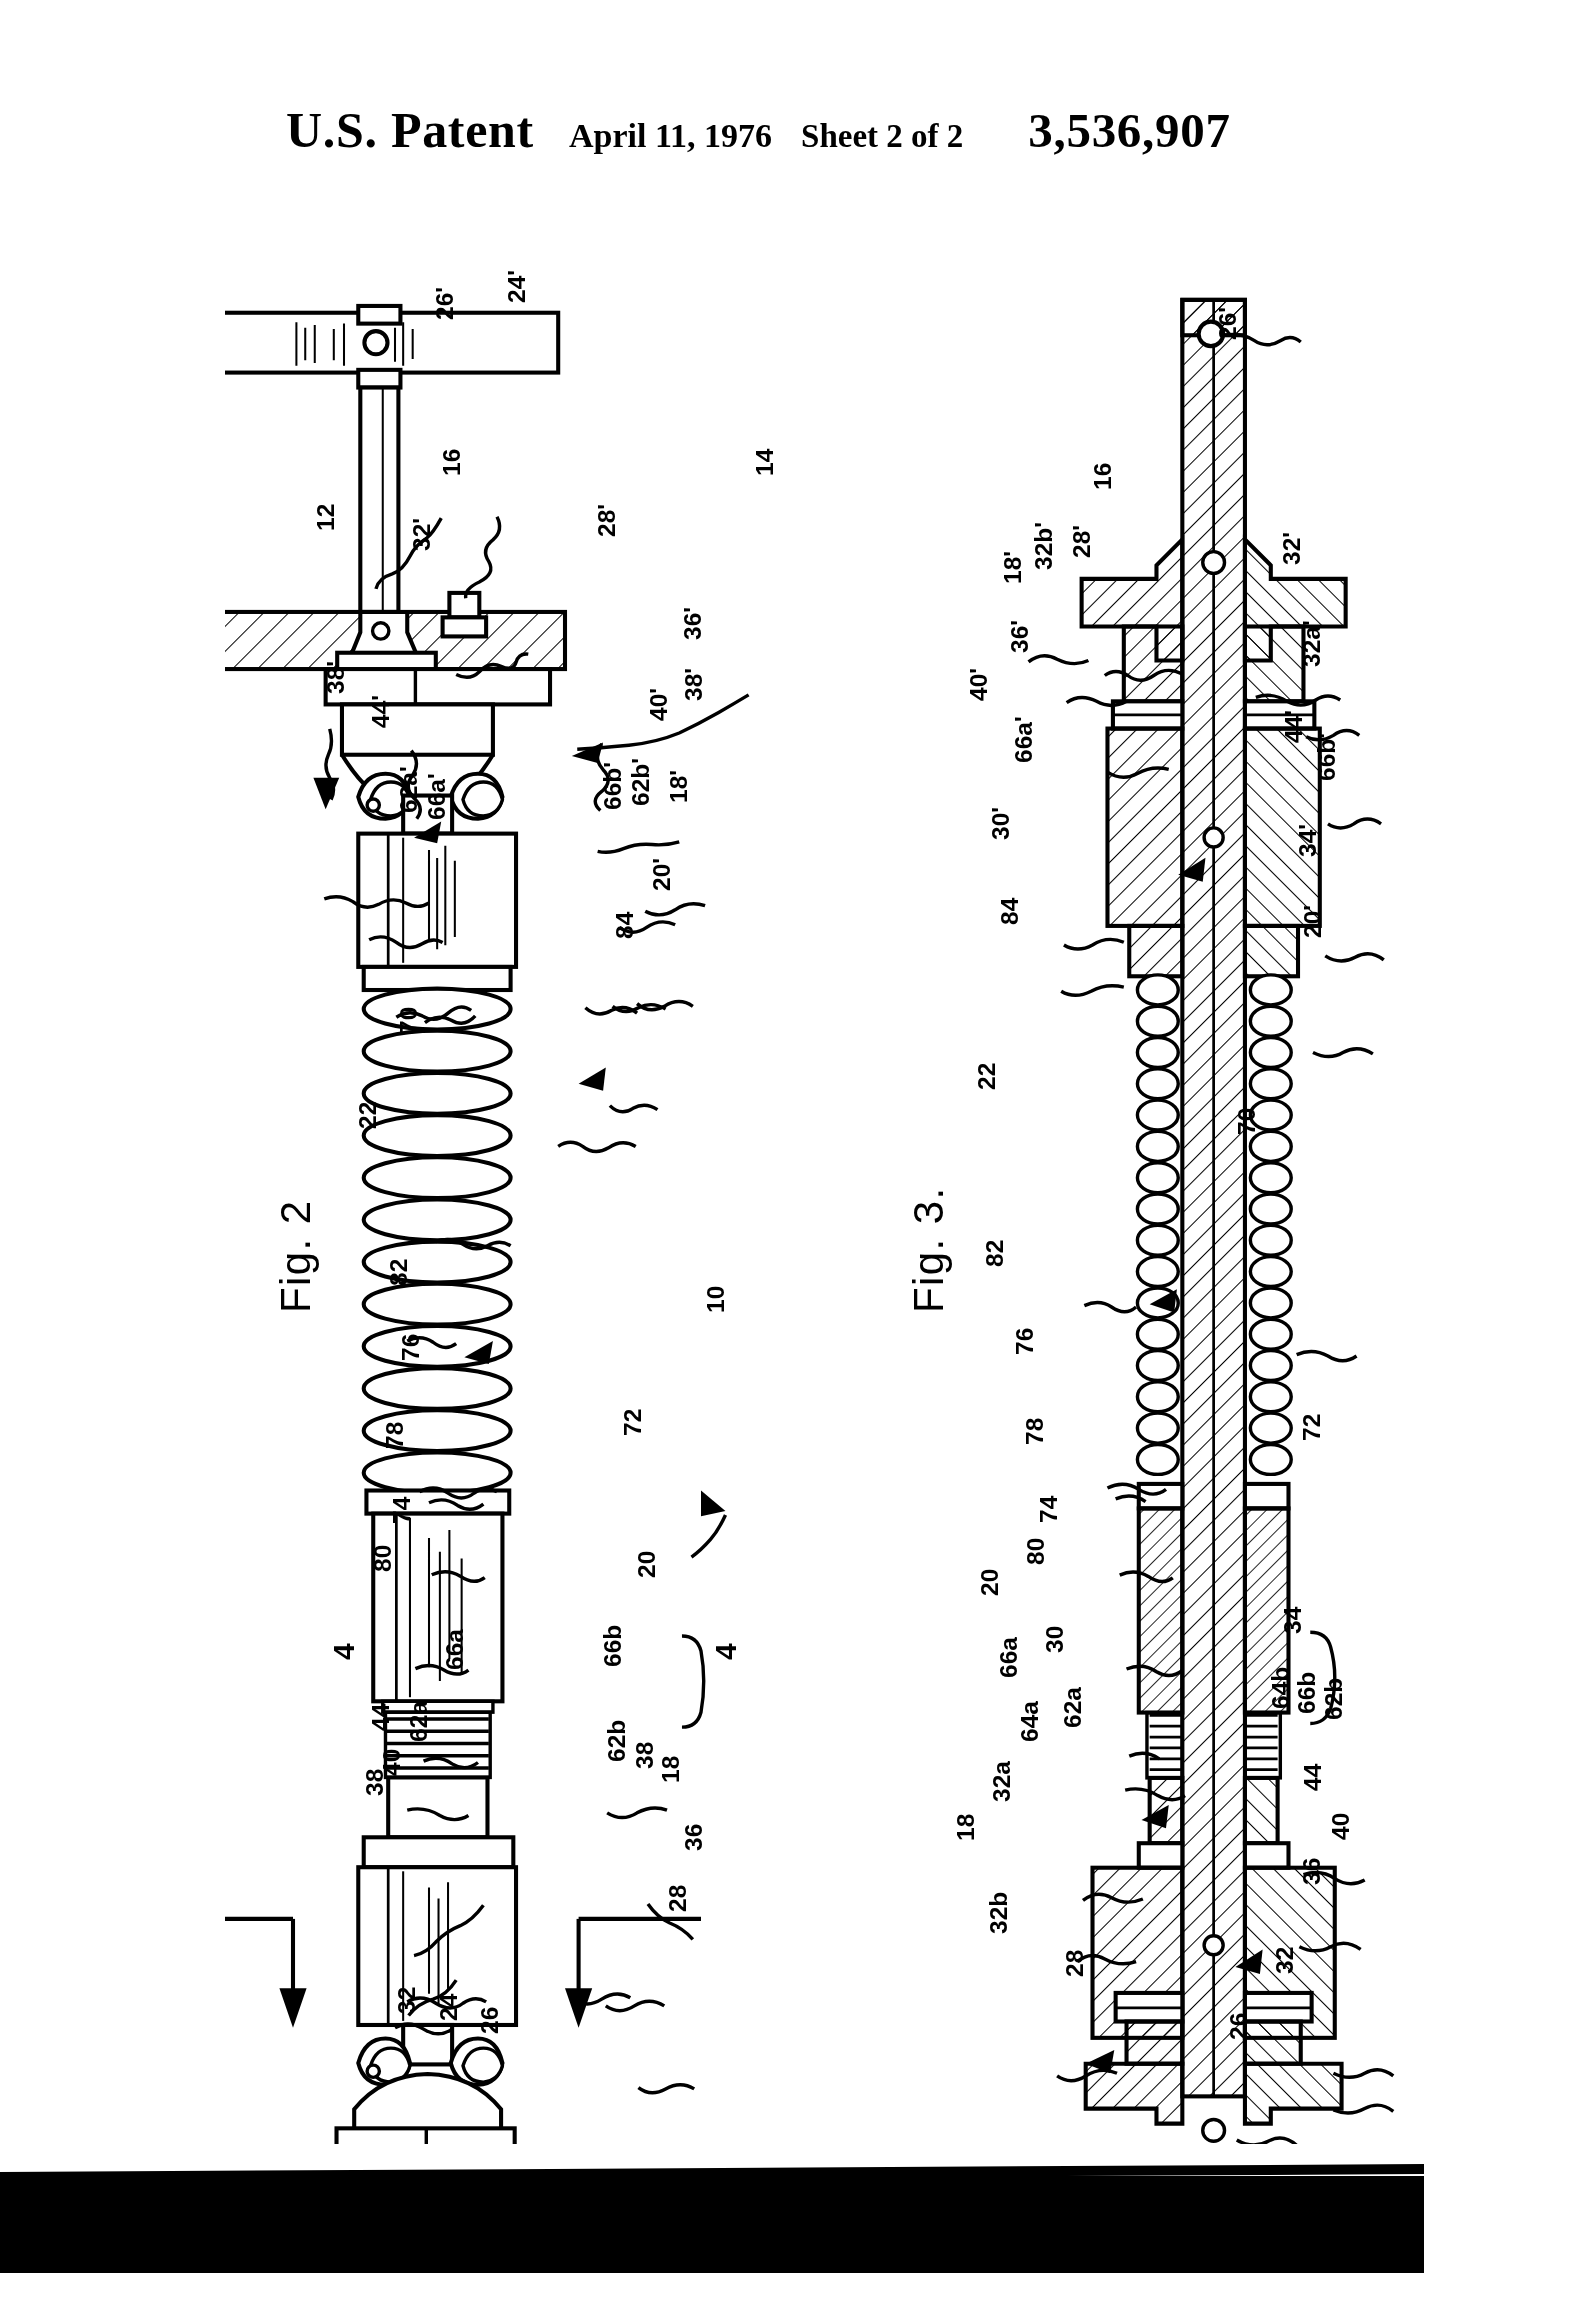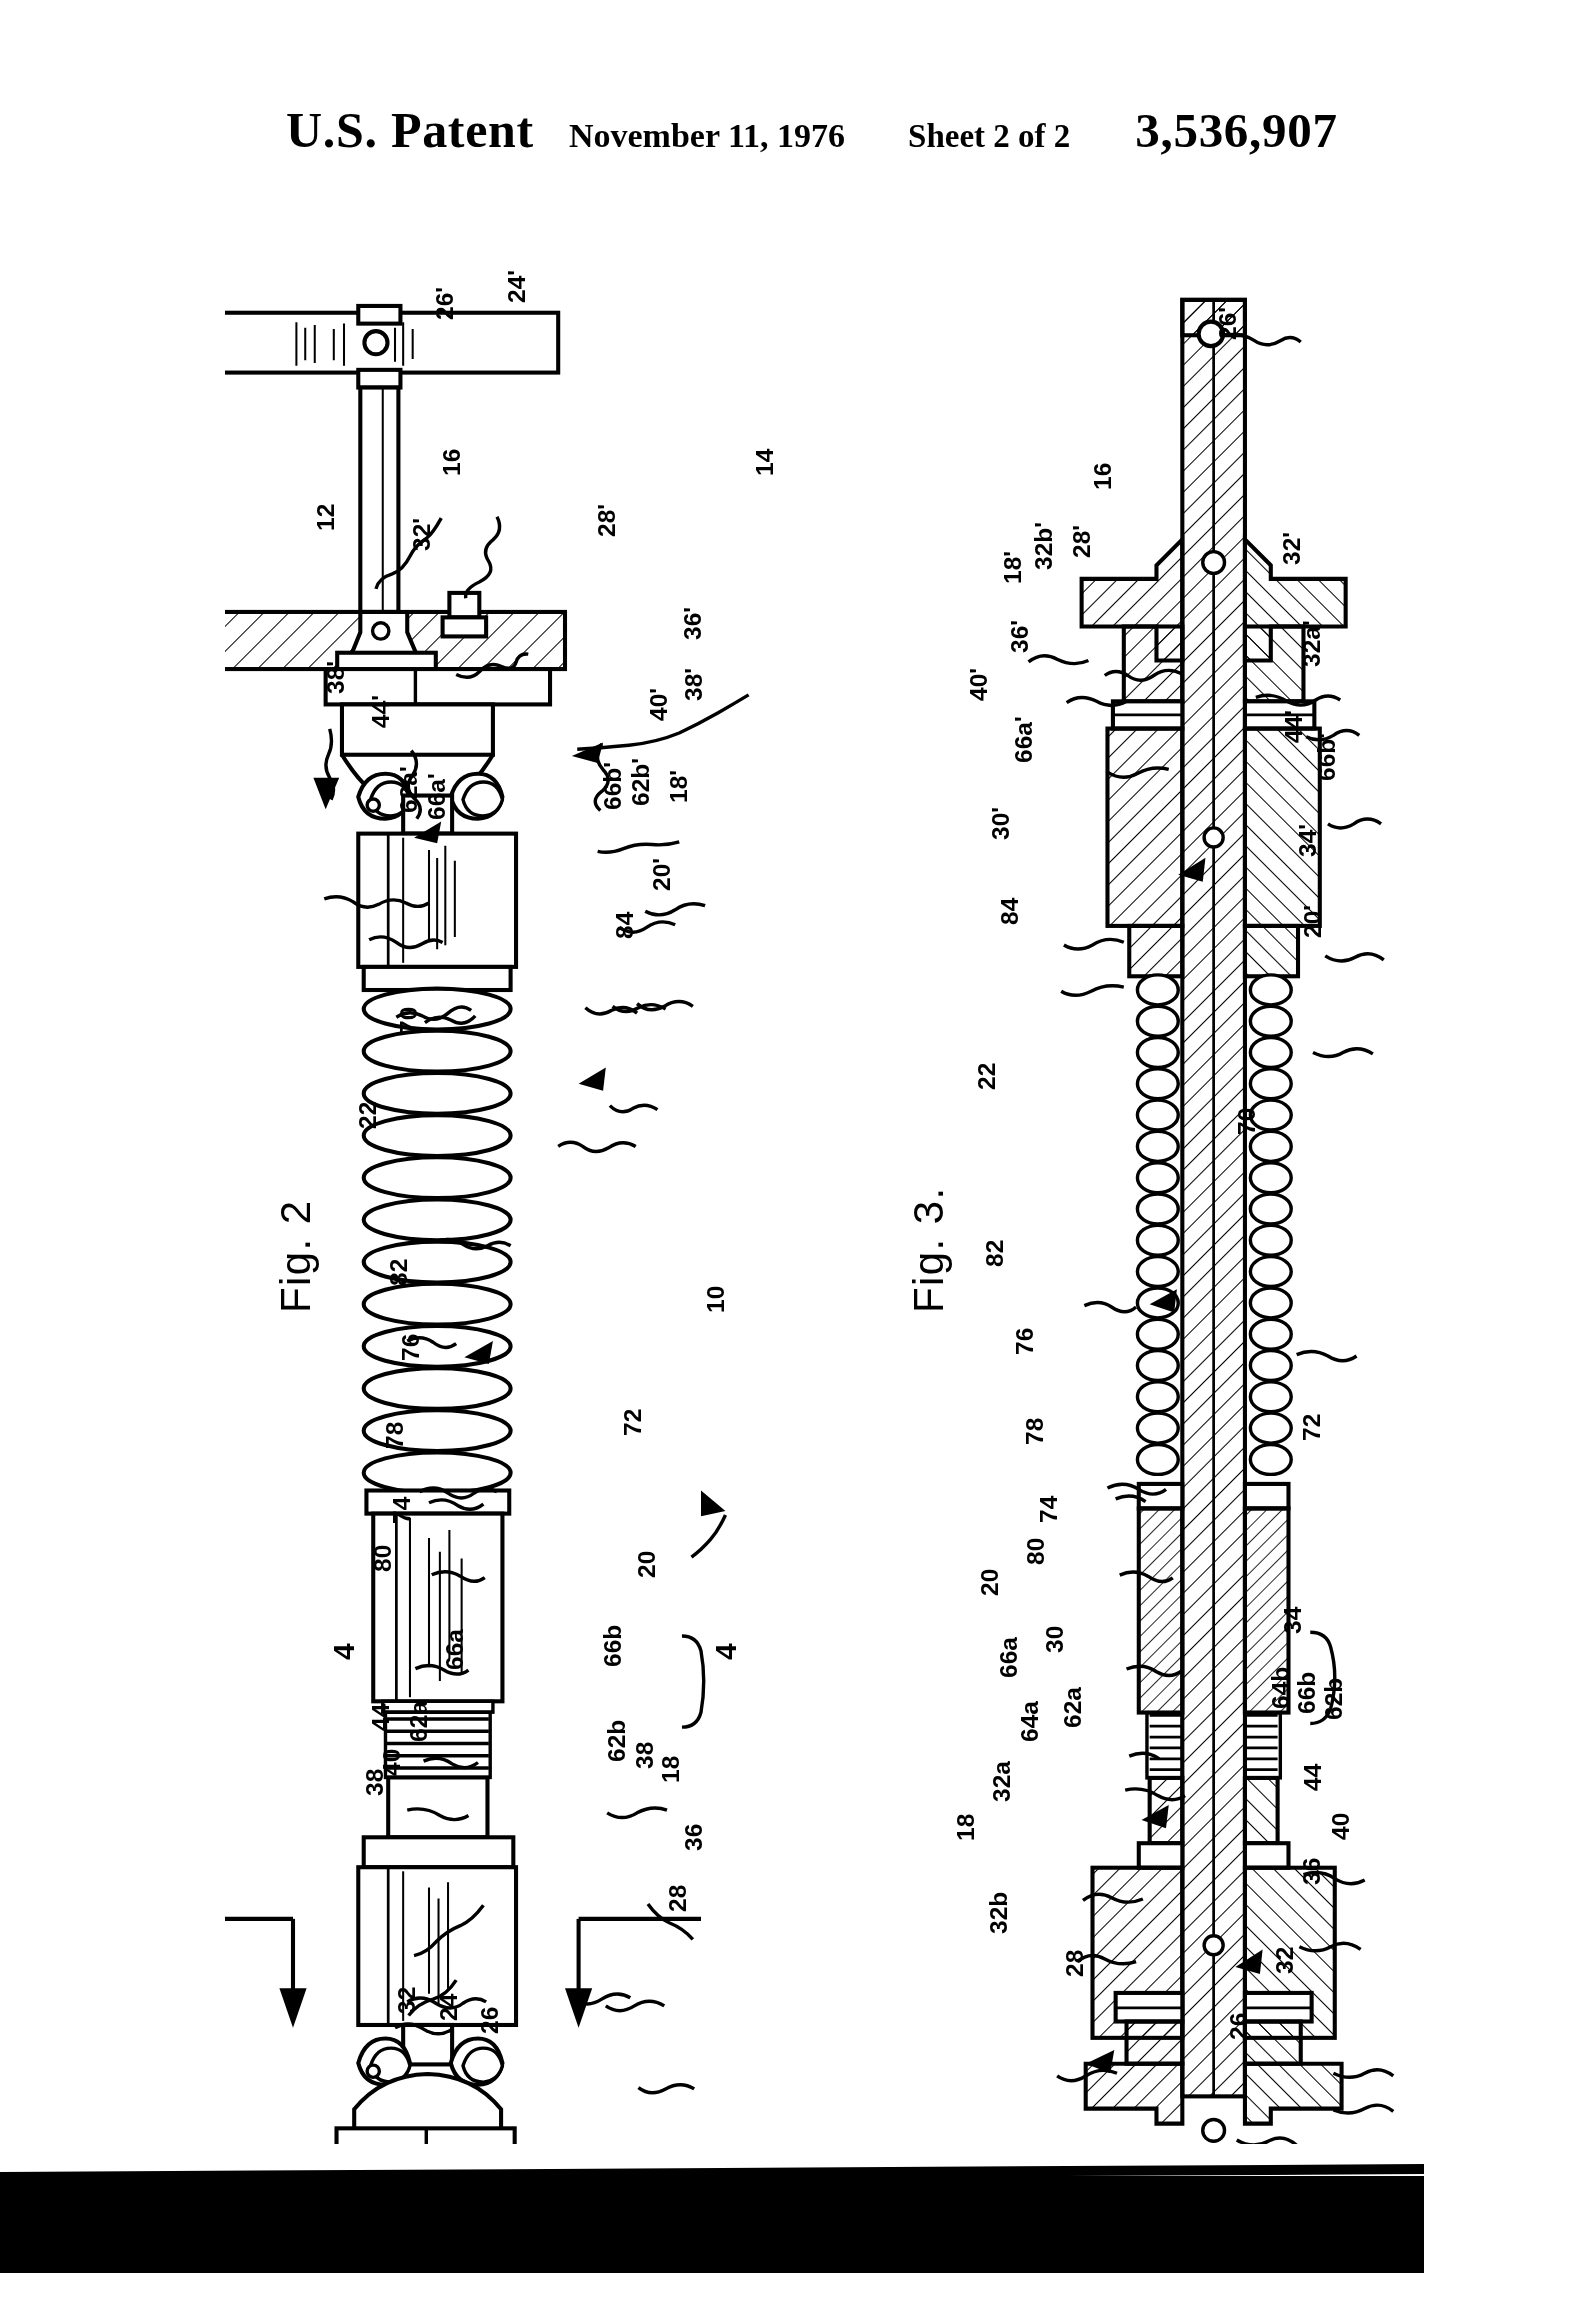--- a/index.html
+++ b/index.html
@@ -41,21 +41,21 @@
     font-weight: bold;
     font-size: 34px;
     color: #000;
     margin-left: 35px;
   }
   #hdr-sheet {
     font-family: "Liberation Serif", serif;
     font-weight: bold;
     font-size: 33px;
     color: #000;
-    margin-left: 63px;
+    margin-left: 29px;
   }
   #hdr-number {
     font-family: "Liberation Serif", serif;
     font-weight: bold;
     font-size: 49px;
     letter-spacing: 0.7px;
     color: #000;
     margin-left: 65px;
   }
 
@@ -114,21 +114,21 @@
     transform-origin: left top;
   }
 </style>
 </head>
 <body>
 
 <div id="page">
 
   <div id="header">
     <span id="hdr-title">U.S. Patent</span>
-    <span id="hdr-date">November 11, 1976</span>
+    <span id="hdr-date">April 11, 1976</span>
     <span id="hdr-sheet">Sheet 2 of 2</span>
     <span id="hdr-number">3,536,907</span>
   </div>
 
   <div id="fig2-canvas" class="figcanvas">
     <svg width="612" height="1919" viewBox="0 0 900 2820" xmlns="http://www.w3.org/2000/svg">
       <defs>
         <pattern id="hatchR" width="26" height="26" patternUnits="userSpaceOnUse" patternTransform="rotate(45)">
           <line x1="0" y1="0" x2="0" y2="26" stroke="#000" stroke-width="3"></line>
         </pattern>

